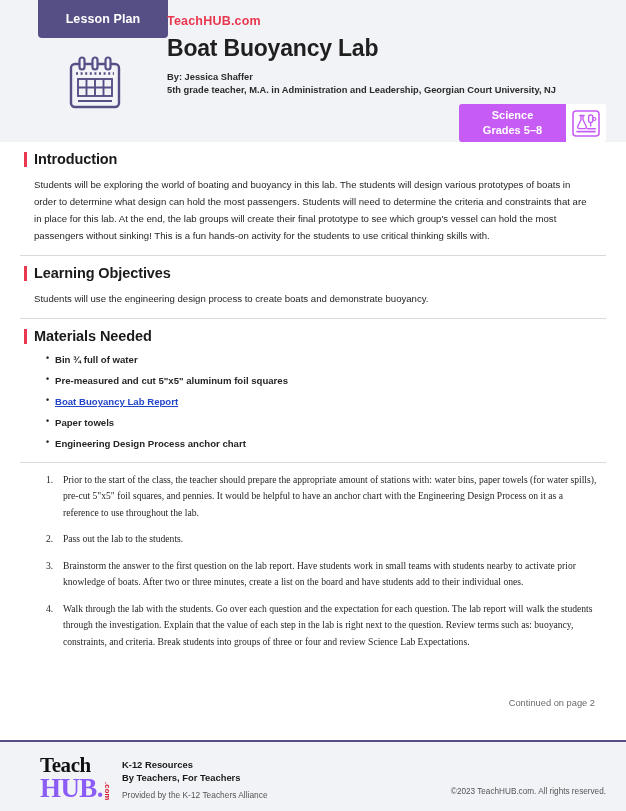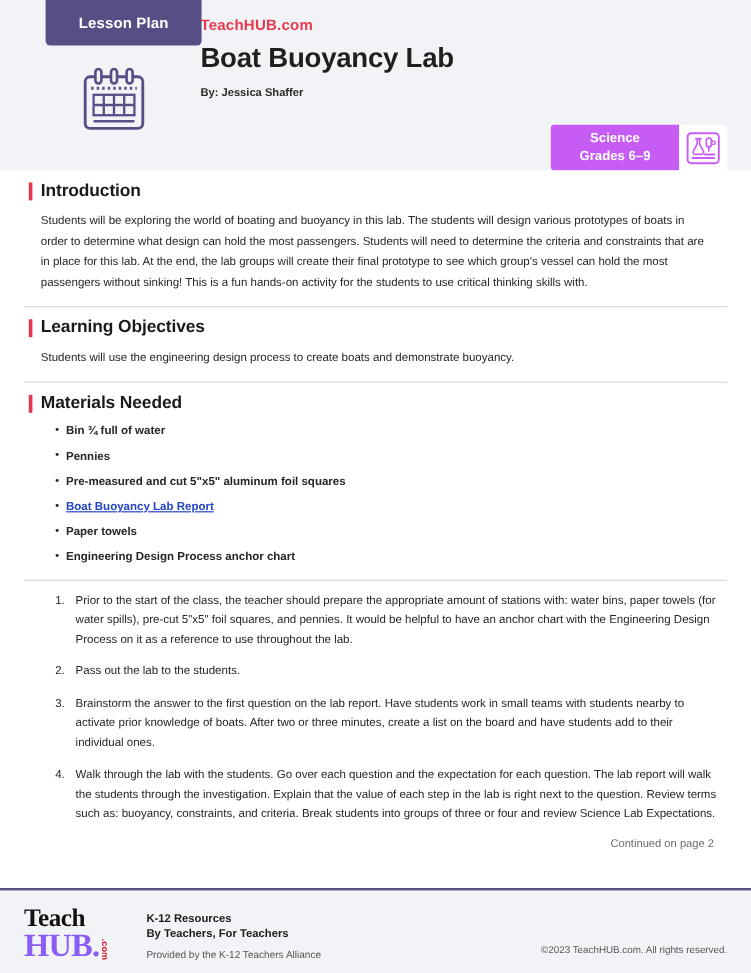--- a/index.html
+++ b/index.html
@@ -180,20 +180,21 @@
   ul.materials li a {
     color: #2346c8;
     text-decoration: underline;
   }
 
   ol.procedure {
     list-style: none;
     counter-reset: step;
     margin: 0;
     padding: 0 6px 0 26px;
+    font-family: Liberation Serif, serif;
   }
   ol.procedure li {
     counter-increment: step;
     position: relative;
     padding-left: 17px;
     font-size: 9.6px;
     line-height: 1.72;
     color: #262626;
     margin-bottom: 10px;
   }
@@ -220,21 +221,21 @@
     left: 0;
     right: 0;
     bottom: 0;
     height: 71px;
     background: #f2f3f7;
     border-top: 2px solid #564f86;
     box-sizing: border-box;
   }
   .logo {
     position: absolute;
-    left: 20px;
+    left: 40px;
     top: 13px;
     width: 78px;
     font-family: "Liberation Serif", serif;
     line-height: 1;
   }
   .logo-teach {
     font-size: 21px;
     font-weight: bold;
     color: #111111;
     letter-spacing: -.4px;
@@ -308,27 +309,28 @@
       <line x1="12" y1="31.5" x2="46" y2="31.5" stroke="#564f86" stroke-width="1.9"></line>
       <line x1="12" y1="45" x2="46" y2="45" stroke="#564f86" stroke-width="2.2"></line>
     </svg>
   </div>
 
   <div class="header-text">
     <div class="brandline">TeachHUB.com</div>
     <div class="doc-title">Boat Buoyancy Lab</div>
     <div class="byline">
       <div>By: Jessica Shaffer</div>
+      <div>5th grade teacher, M.A. in Administration and Leadership, Georgian Court University, NJ</div>
     </div>
   </div>
 
   <div class="subject-wrap">
     <div class="subject-badge">
       <div>Science</div>
-      <div>Grades 6–9</div>
+      <div>Grades 5–8</div>
     </div>
     <div class="subject-icon-box">
       <svg width="30" height="29" viewBox="0 0 30 29" fill="none" xmlns="http://www.w3.org/2000/svg">
         <rect x="2" y="2" width="26" height="25" rx="3" stroke="#c75cf5" stroke-width="1.6"></rect>
         <path d="M10 6.5v4.3L6.8 17.2a1.6 1.6 0 0 0 1.4 2.4h5.6a1.6 1.6 0 0 0 1.4-2.4L12 10.8V6.5" stroke="#c75cf5" stroke-width="1.4" stroke-linejoin="round"></path>
         <line x1="8.8" y1="6.5" x2="13.2" y2="6.5" stroke="#c75cf5" stroke-width="1.4" stroke-linecap="round"></line>
         <rect x="17.6" y="6" width="4.2" height="7.4" rx="2" stroke="#c75cf5" stroke-width="1.4"></rect>
         <line x1="19.7" y1="13.4" x2="19.7" y2="17.4" stroke="#c75cf5" stroke-width="1.4"></line>
         <circle cx="23.4" cy="10" r="1.5" stroke="#c75cf5" stroke-width="1.2"></circle>
         <line x1="16.4" y1="19.8" x2="24.4" y2="19.8" stroke="#c75cf5" stroke-width="1.6" stroke-linecap="round"></line>
@@ -358,21 +360,20 @@
     <hr class="divider">
   </div>
 
   <div class="section">
     <div class="sec-head">
       <div class="sec-bar"></div>
       <div class="sec-title">Materials Needed</div>
     </div>
     <ul class="materials">
       <li><span>Bin ¾ full of water</span></li>
-      <li><span>Pennies</span></li>
       <li><span>Pre-measured and cut 5"x5" aluminum foil squares</span></li>
       <li><a href="#">Boat Buoyancy Lab Report</a></li>
       <li><span>Paper towels</span></li>
       <li><span>Engineering Design Process anchor chart</span></li>
     </ul>
     <hr class="divider">
   </div>
 
   <div class="section">
     <ol class="procedure">

